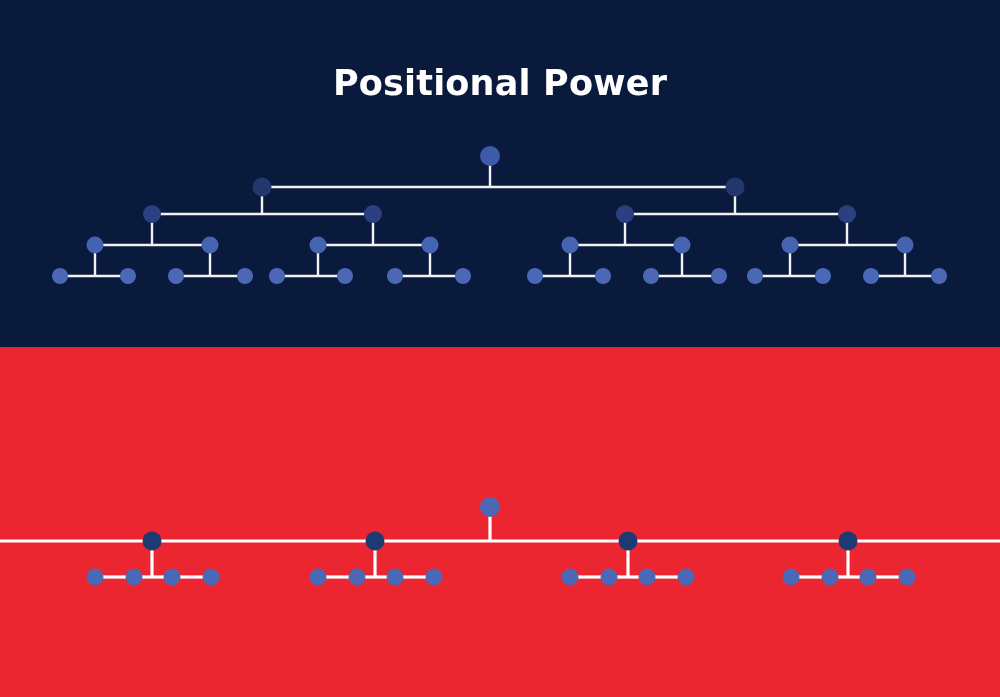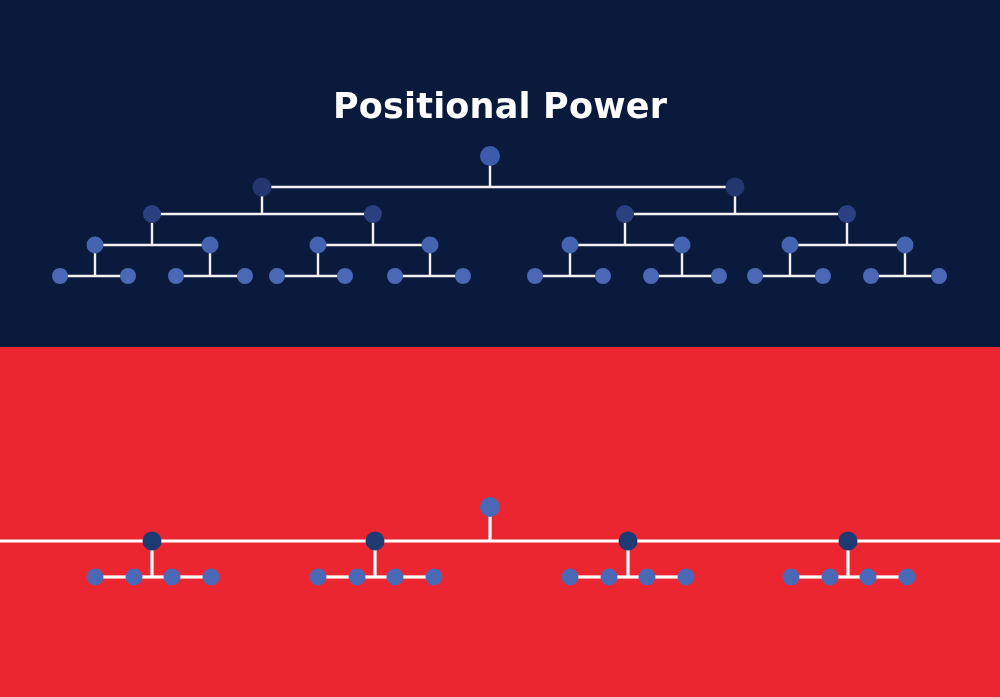--- a/index.html
+++ b/index.html
@@ -16,21 +16,21 @@
   #panel-personal{top:347px;height:350px;background:#ec2631;}
 
   .panel-title{
     position:absolute;left:0;width:1000px;text-align:center;
     color:#ffffff;font-weight:bold;
     font-family:"DejaVu Sans","Liberation Sans",sans-serif;
     font-size:35px;letter-spacing:0.2px;
     line-height:40px;
     white-space:nowrap;
   }
-  #title-positional{top:78px;margin-top:8px;}
+  #title-positional{top:55px;margin-top:8px;}
 
   .diagram{position:absolute;left:0;top:0;width:1000px;height:100%;}
   .diagram svg{display:block;width:1000px;height:100%;}
 
   .node{stroke:none;}
   .edge{stroke-linecap:butt;}
 </style>
 </head>
 <body>
 

